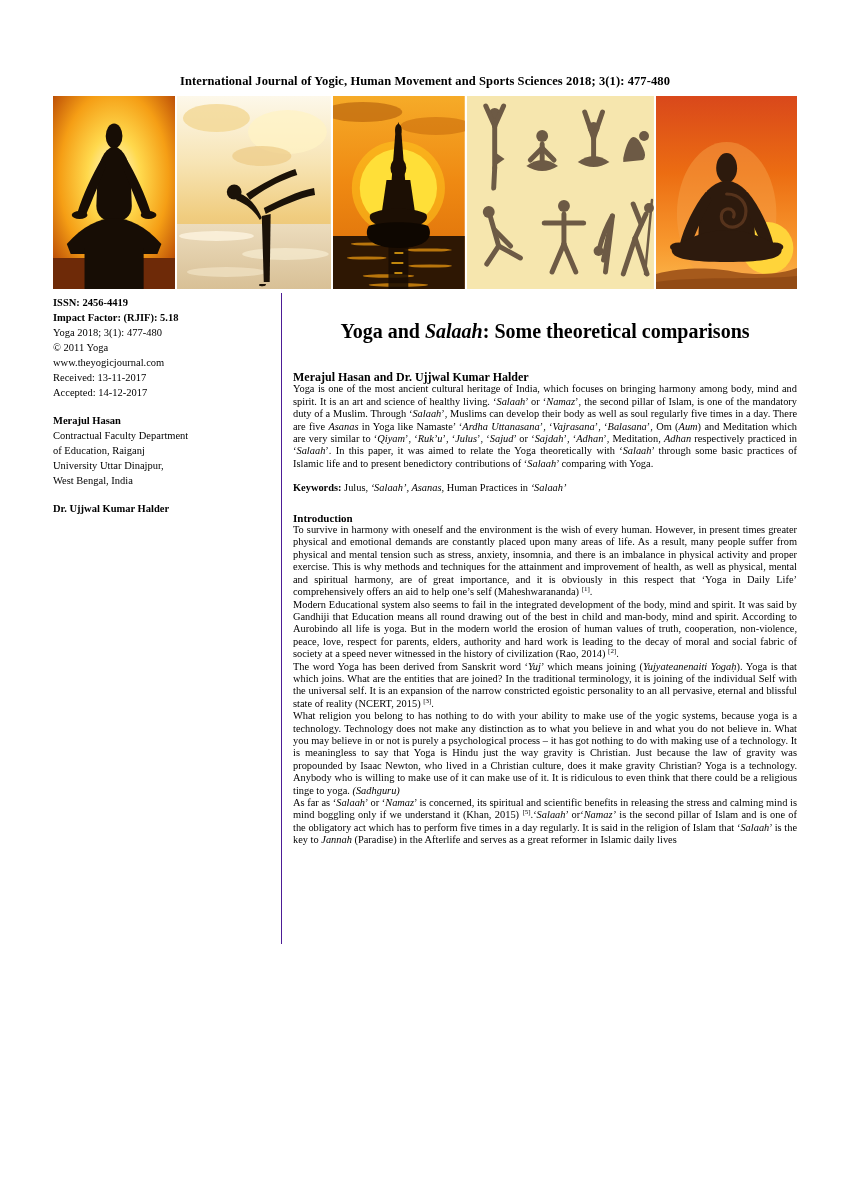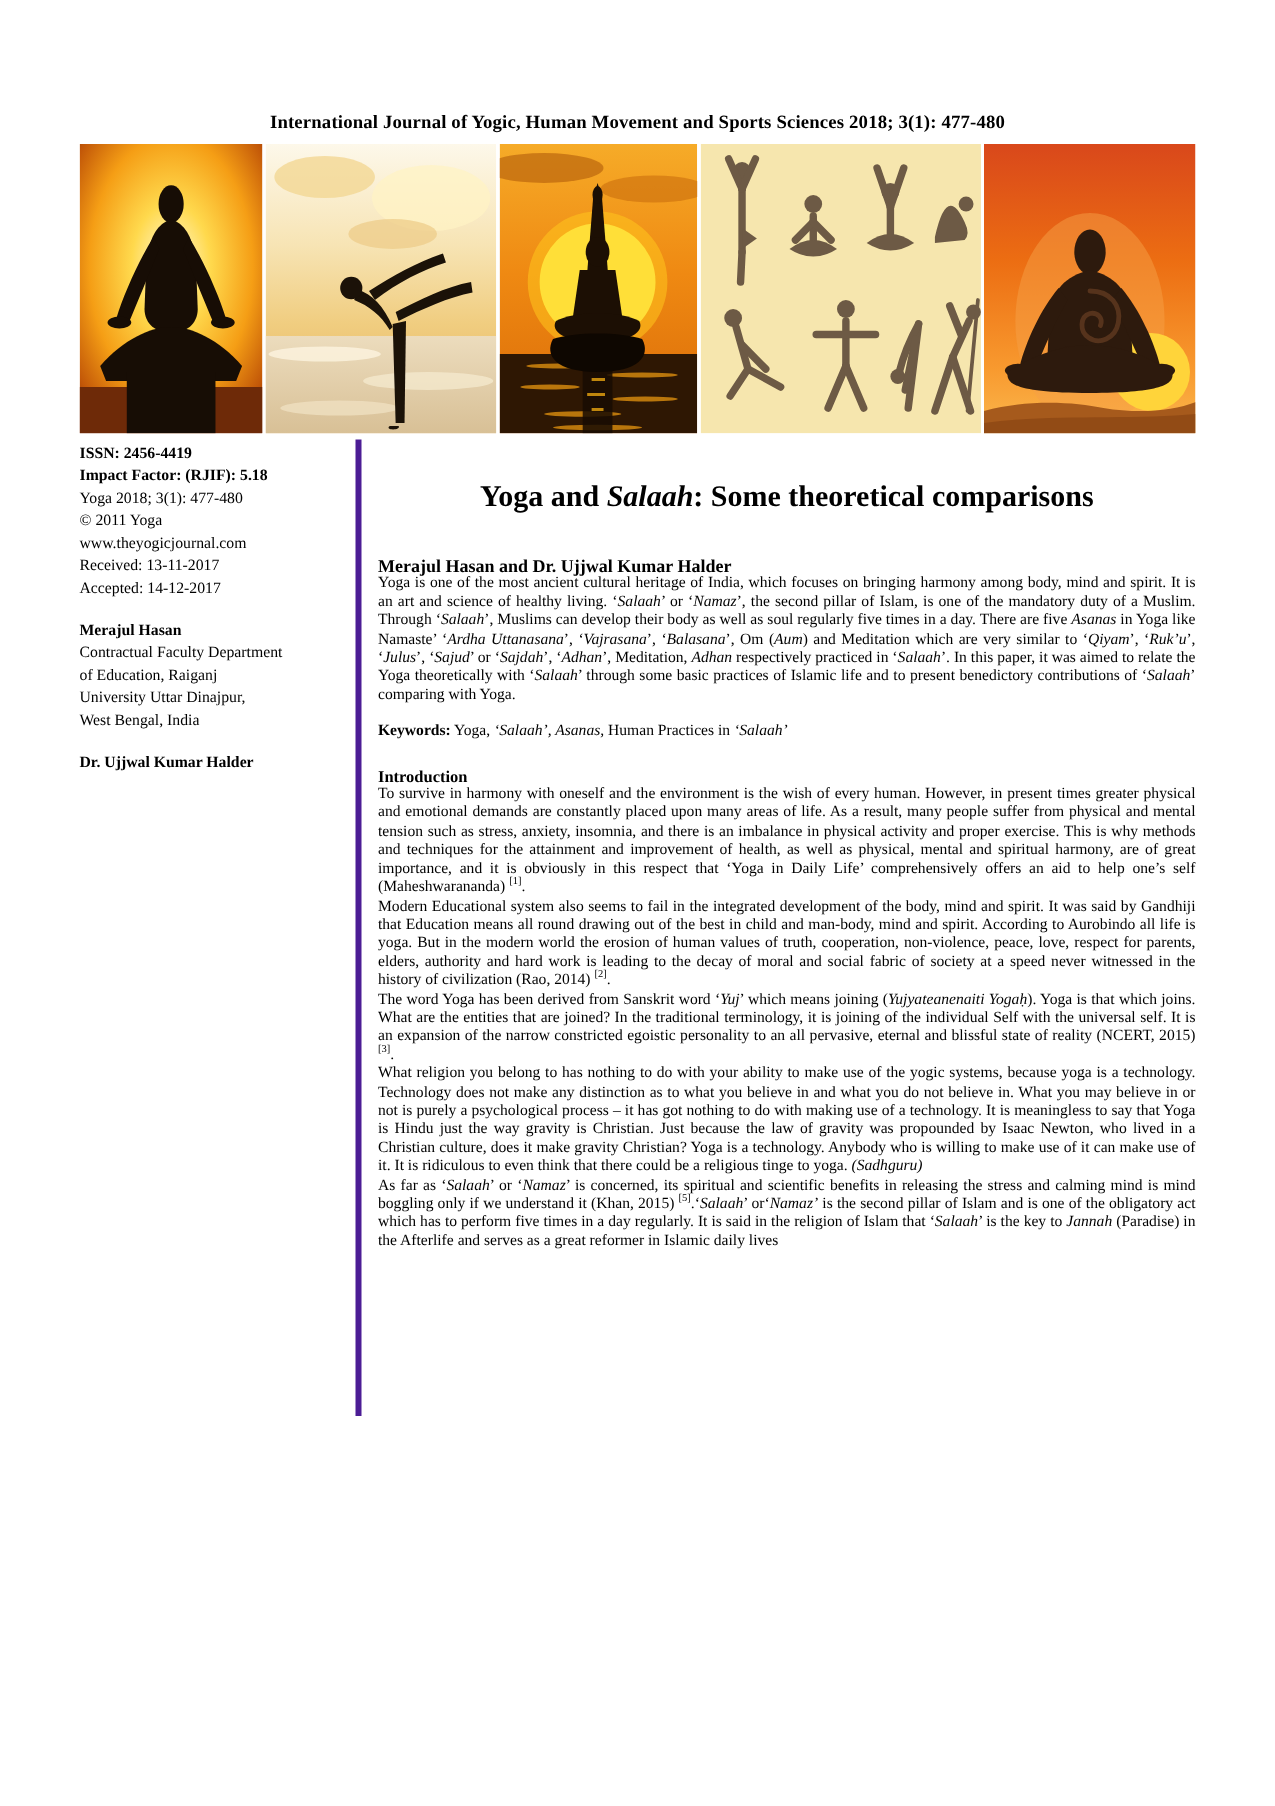--- a/index.html
+++ b/index.html
@@ -16,33 +16,33 @@
   }
 
   
   .banner { margin-top:7px; height:193px; display:flex; gap:2px; }
   .banner .panel { height:100%; overflow:hidden; }
   .banner svg { display:block; width:100%; height:100%; }
   .p1 { width:16.6%; } .p2 { width:20.9%; } .p3 { width:17.9%; }
   .p4 { width:25.4%; } .p5 { width:19.2%; }
 
   
-  .columns { display:flex; margin-top:4px; min-height:845px; align-items:stretch; }
+  .columns { display:flex; margin-top:4px; min-height:845px; align-items:stretch;gap:44px; }
   .sidebar {
     width:184px; flex:0 0 184px; padding:2px 9px 0 0;
     display:flex; flex-direction:column;
     font-size:10.5px; line-height:15px; color:#000;
   }
   .sidebar .blk { margin-bottom:13px; }
   .sidebar .b { font-weight:bold; }
   .affil { white-space:pre-line; }
   .correspondence { margin-top:auto; margin-bottom:8px; }
 
   .main {
-    flex:1; border-left:4px solid #4c1d95; padding:0 0 0 11px;
+    flex:1; border-left:1px solid #4c1d95; padding:0 0 0 11px;
     font-size:10.4px; line-height:12.4px; color:#000;
   }
   .article-title {
     margin-top:26px; text-align:center;
     font-size:20px; line-height:24px; font-weight:bold; color:#000;
   }
   .article-title i { font-style:italic; }
   .article-authors { margin-top:28px; font-size:12px; font-weight:bold; }
   .sec-heading { margin-top:26px; font-size:11px; font-weight:bold; }
   .intro-heading { margin-top:17px; font-size:11px; font-weight:bold; }
@@ -282,21 +282,21 @@
 West Bengal, India</div>
       </div>
     </div>
 
     <div class="main">
       <h1 class="article-title"><span>Yoga and </span><i>Salaah</i><span>: Some theoretical comparisons</span></h1>
       <div class="article-authors">Merajul Hasan and Dr. Ujjwal Kumar Halder</div>
 
       <p class="para"><span>Yoga is one of the most ancient cultural heritage of India, which focuses on bringing harmony among body, mind and spirit. It is an art and science of healthy living. ‘</span><i>Salaah</i><span>’ or ‘</span><i>Namaz</i><span>’, the second pillar of Islam, is one of the mandatory duty of a Muslim. Through ‘</span><i>Salaah</i><span>’, Muslims can develop their body as well as soul regularly five times in a day. There are five </span><i>Asanas</i><span> in Yoga like Namaste’ ‘</span><i>Ardha Uttanasana</i><span>’, ‘</span><i>Vajrasana</i><span>’, ‘</span><i>Balasana</i><span>’, Om (</span><i>Aum</i><span>) and Meditation which are very similar to ‘</span><i>Qiyam</i><span>’, ‘</span><i>Ruk’u</i><span>’, ‘</span><i>Julus</i><span>’, ‘</span><i>Sajud</i><span>’ or ‘</span><i>Sajdah</i><span>’, ‘</span><i>Adhan</i><span>’, Meditation, </span><i>Adhan</i><span> respectively practiced in ‘</span><i>Salaah</i><span>’. In this paper, it was aimed to relate the Yoga theoretically with ‘</span><i>Salaah</i><span>’ through some basic practices of Islamic life and to present benedictory contributions of ‘</span><i>Salaah</i><span>’ comparing with Yoga.</span></p>
 
-      <p class="keywords"><b>Keywords:</b><span> Yoga, </span><i>‘Salaah’, Asanas,</i><span> Human Practices in </span><i>‘Salaah’</i></p>
+      <p class="keywords"><b>Keywords:</b><span> Julus, </span><i>‘Salaah’, Asanas,</i><span> Human Practices in </span><i>‘Salaah’</i></p>
 
       <div class="intro-heading">Introduction</div>
       <p class="para"><span>To survive in harmony with oneself and the environment is the wish of every human. However, in present times greater physical and emotional demands are constantly placed upon many areas of life. As a result, many people suffer from physical and mental tension such as stress, anxiety, insomnia, and there is an imbalance in physical activity and proper exercise. This is why methods and techniques for the attainment and improvement of health, as well as physical, mental and spiritual harmony, are of great importance, and it is obviously in this respect that ‘Yoga in Daily Life’ comprehensively offers an aid to help one’s self (Maheshwarananda) </span><sup>[1]</sup><span>.</span></p>
       <p class="para"><span>Modern Educational system also seems to fail in the integrated development of the body, mind and spirit. It was said by Gandhiji that Education means all round drawing out of the best in child and man-body, mind and spirit. According to Aurobindo all life is yoga. But in the modern world the erosion of human values of truth, cooperation, non-violence, peace, love, respect for parents, elders, authority and hard work is leading to the decay of moral and social fabric of society at a speed never witnessed in the history of civilization (Rao, 2014) </span><sup>[2]</sup><span>.</span></p>
       <p class="para"><span>The word Yoga has been derived from Sanskrit word ‘</span><i>Yuj</i><span>’ which means joining (</span><i>Yujyateanenaiti Yogaḥ</i><span>). Yoga is that which joins. What are the entities that are joined? In the traditional terminology, it is joining of the individual Self with the universal self. It is an expansion of the narrow constricted egoistic personality to an all pervasive, eternal and blissful state of reality (NCERT, 2015) </span><sup>[3]</sup><span>.</span></p>
       <p class="para"><span>What religion you belong to has nothing to do with your ability to make use of the yogic systems, because yoga is a technology. Technology does not make any distinction as to what you believe in and what you do not believe in. What you may believe in or not is purely a psychological process – it has got nothing to do with making use of a technology. It is meaningless to say that Yoga is Hindu just the way gravity is Christian. Just because the law of gravity was propounded by Isaac Newton, who lived in a Christian culture, does it make gravity Christian? Yoga is a technology. Anybody who is willing to make use of it can make use of it. It is ridiculous to even think that there could be a religious tinge to yoga. </span><i>(Sadhguru)</i></p>
       <p class="para"><span>As far as ‘</span><i>Salaah</i><span>’ or ‘</span><i>Namaz</i><span>’ is concerned, its spiritual and scientific benefits in releasing the stress and calming mind is mind boggling only if we understand it (Khan, 2015) </span><sup>[5]</sup><span>.‘</span><i>Salaah</i><span>’ or‘</span><i>Namaz’</i><span> is the second pillar of Islam and is one of the obligatory act which has to perform five times in a day regularly. It is said in the religion of Islam that ‘</span><i>Salaah</i><span>’ is the key to </span><i>Jannah</i><span> (Paradise) in the Afterlife and serves as a great reformer in Islamic daily lives</span></p>
     </div>
   </div>
 

